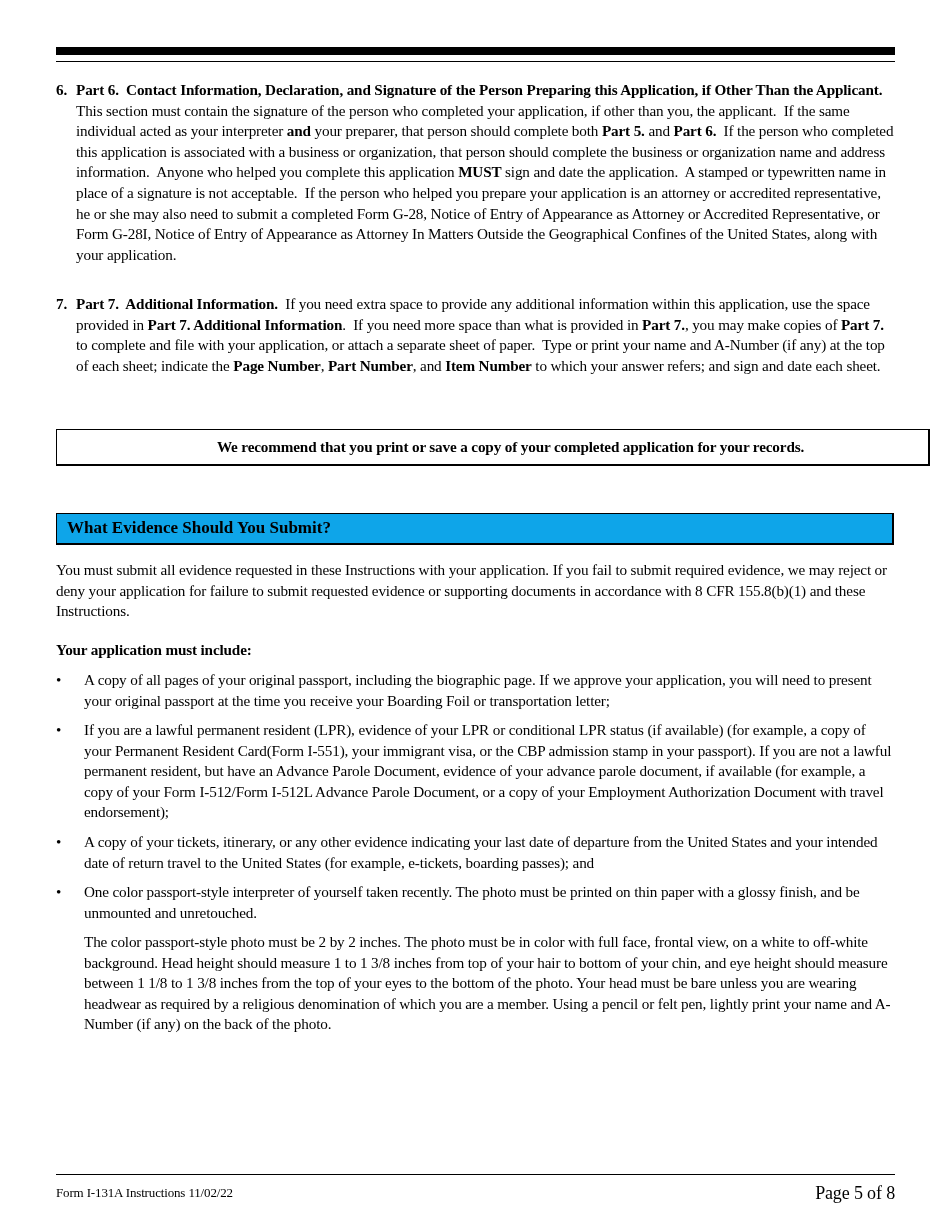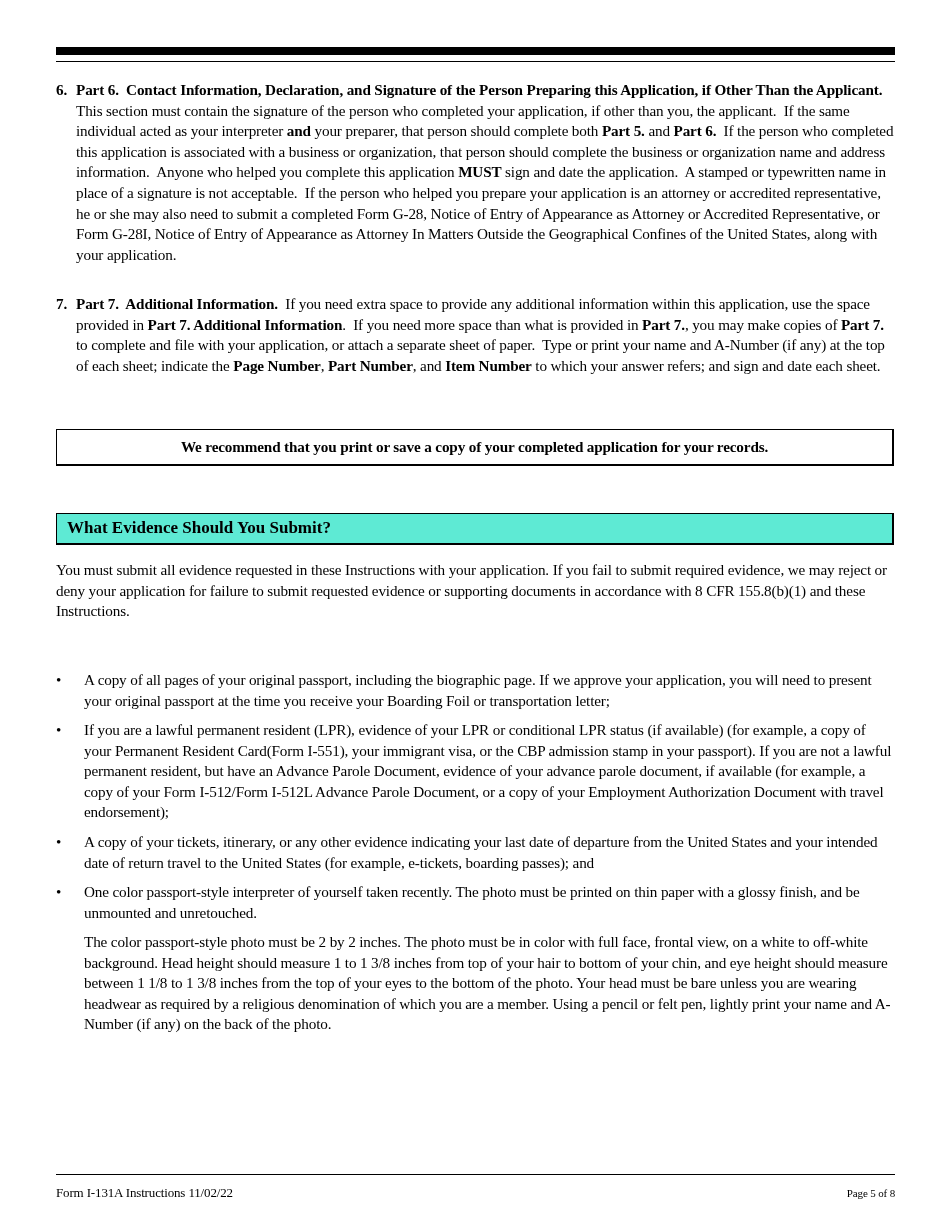--- a/index.html
+++ b/index.html
@@ -12,36 +12,36 @@
   .top-bar { position: absolute; left: 0; top: 47px; width: 839px; height: 8px; background: #000; }
   .top-rule { position: absolute; left: 0; top: 61px; width: 839px; height: 1px; background: #000; }
   .item { position: absolute; left: 0; width: 839px; }
   .item .num { position: absolute; left: 0; top: 0; font-weight: bold; }
   .item .body { margin-left: 20px; }
   b { font-weight: bold; }
   .notice-box {
     position: absolute; left: 0; top: 429px; width: 835px; height: 34px;
     border: 1px solid #000; border-right-width: 2px; border-bottom-width: 2px;
     display: flex; align-items: center; justify-content: center;
-    font-weight: bold; box-sizing: content-box;
+    font-weight: bold; box-sizing: content-box; padding-left: 36px;
   }
   .section-header {
     position: absolute; left: 0; top: 513px; width: 835px; height: 29px;
     border: 1px solid #000; border-right-width: 2px; border-bottom-width: 2px;
-    background: #5eead4; display: flex; align-items: center;
+    background: #0ea5e9; display: flex; align-items: center;
     font-weight: bold; font-size: 17px; letter-spacing: 0;
   }
   .section-header span { padding-left: 10px; }
   .para { position: absolute; left: 0; width: 839px; }
   .bullet { position: absolute; left: 0; width: 839px; }
   .bullet .dot { position: absolute; left: 0; top: 0; }
   .bullet .body { margin-left: 28px; }
   .footer-rule { position: absolute; left: 0; top: 1174px; width: 839px; height: 1px; background: #000; }
   .footer-left { position: absolute; left: 0; top: 1183px; font-size: 13px; }
-  .footer-right { position: absolute; right: 0; top: 1183px; font-size: 11px; }
+  .footer-right { position: absolute; right: 0; top: 1183px; font-size: 18px; }
 </style>
 </head>
 <body>
 
 <div class="page">
   <div class="top-bar"></div>
   <div class="top-rule"></div>
 
   <div class="item" style="top:80px;">
     <span class="num">6.</span>
@@ -56,20 +56,21 @@
   <div class="notice-box">
     <span>We recommend that you print or save a copy of your completed application for your records.</span>
   </div>
 
   <div class="section-header">
     <span>What Evidence Should You Submit?</span>
   </div>
 
   <div class="para" style="top:560px;">You must submit all evidence requested in these Instructions with your application.  If you fail to submit required evidence, we may reject or deny your application for failure to submit requested evidence or supporting documents in accordance with 8 CFR 155.8(b)(1) and these Instructions.</div>
 
+  <div class="para" style="top:640px; font-weight:bold;">Your application must include:</div>
 
   <div class="bullet" style="top:670px;">
     <span class="dot">•</span>
     <div class="body">A copy of all pages of your original passport, including the biographic page.  If we approve your application, you will need to present your original passport at the time you receive your Boarding Foil or transportation letter;</div>
   </div>
 
   <div class="bullet" style="top:720px;">
     <span class="dot">•</span>
     <div class="body">If you are a lawful permanent resident (LPR), evidence of your LPR or conditional LPR status (if available) (for example, a copy of your Permanent Resident Card(Form I-551), your immigrant visa, or the CBP admission stamp in your passport).  If you are not a lawful permanent resident, but have an Advance Parole Document, evidence of your advance parole document, if available (for example, a copy of your Form I-512/Form I-512L Advance Parole Document, or a copy of your Employment Authorization Document with travel endorsement);</div>
   </div>

